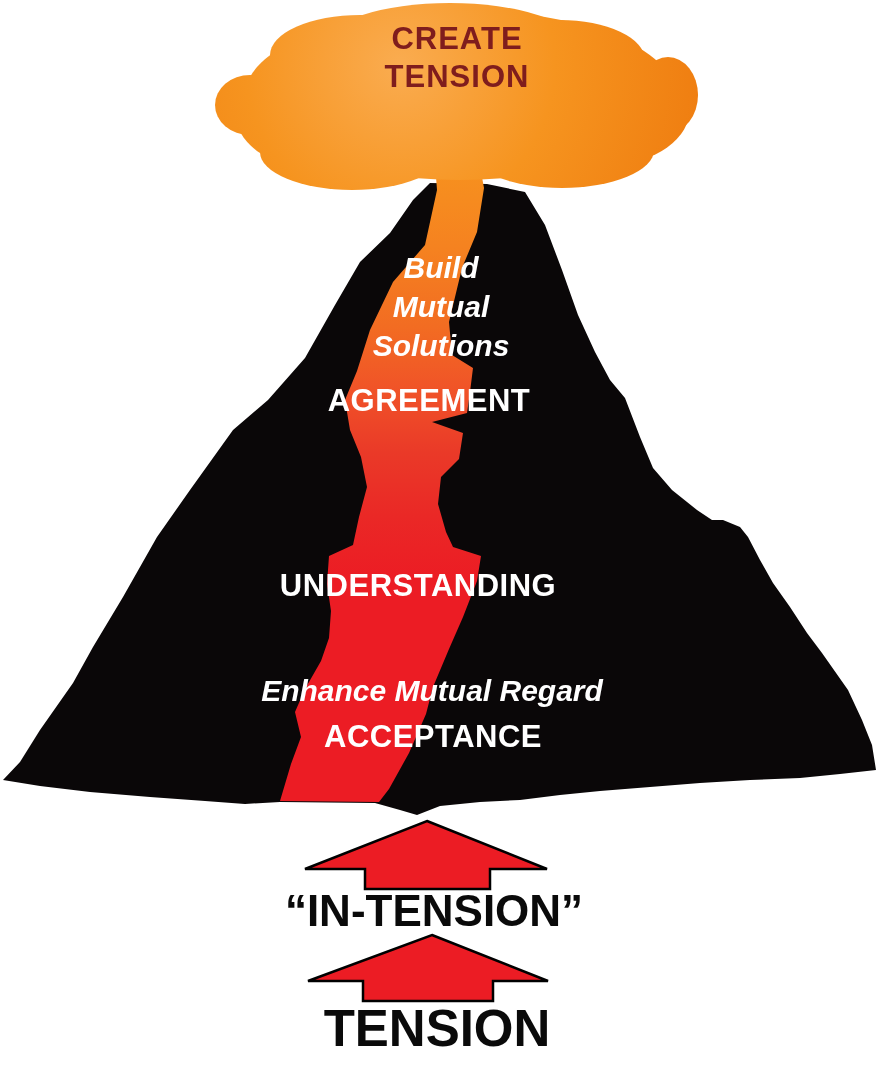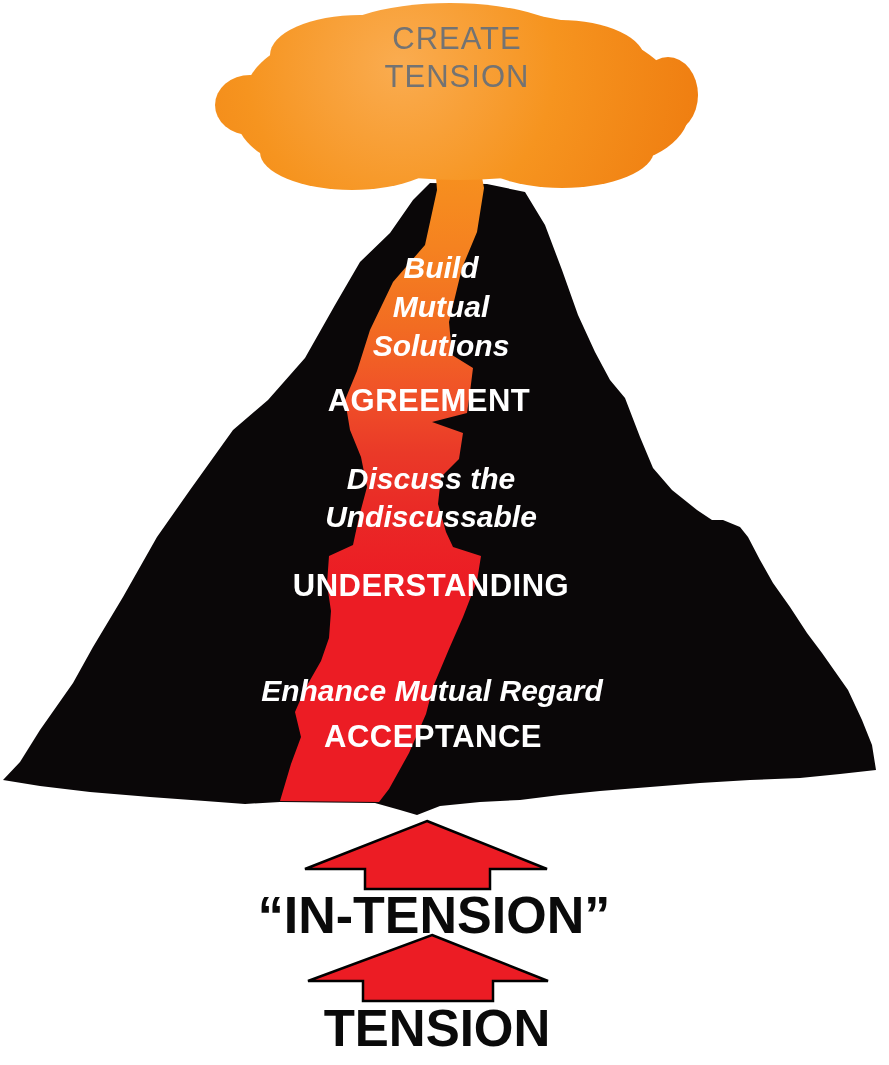--- a/index.html
+++ b/index.html
@@ -21,44 +21,44 @@
     position: absolute;
     transform: translateX(-50%);
     text-align: center;
     white-space: nowrap;
     z-index: 1;
     line-height: 1.0;
   }
   .line { display: block; }
   .cloud-lines {
     top: 20px; left: 457px;
-    font-size: 31px; font-weight: 400;
-    color: #737373;
+    font-size: 31px; font-weight: 700;
+    color: #7f1d1d;
     letter-spacing: 1px;
     line-height: 38px;
   }
   .action {
     font-size: 30px; font-weight: 700; font-style: italic;
     color: #ffffff;
   }
   .stage {
     font-size: 31px; font-weight: 700;
     color: #ffffff;
     letter-spacing: 0.5px;
   }
   .lvl-build        { top: 248px; left: 441px; line-height: 39px; }
   .lvl-agreement    { top: 385px; left: 429px; }
   .lvl-discuss      { top: 460px; left: 431px; line-height: 38px; }
-  .lvl-understanding{ top: 570px; left: 431px; }
+  .lvl-understanding{ top: 570px; left: 418px; }
   .lvl-enhance      { top: 648px; left: 432px; margin-top: 28px; }
   .lvl-acceptance   { top: 721px; left: 433px; }
   .base-label {
     color: #0a0a0a; font-weight: 700;
   }
-  .in-tension { top: 889px; left: 434px; font-size: 52px; }
+  .in-tension { top: 889px; left: 434px; font-size: 44px; }
   .tension    { top: 1003px; left: 437px; font-size: 51px; }
 </style>
 </head>
 <body>
 
 <div class="canvas">
 
   <svg class="art" viewBox="0 0 889 1065" xmlns="http://www.w3.org/2000/svg">
     <defs>
       <radialGradient id="gCloud" gradientUnits="userSpaceOnUse" cx="400" cy="65" r="310">
@@ -120,24 +120,20 @@
   </div>
 
   <div class="lbl stage lvl-agreement">AGREEMENT</div>
 
   <div class="lbl action lvl-build">
     <span class="line">Build</span>
     <span class="line">Mutual</span>
     <span class="line">Solutions</span>
   </div>
 
-  <div class="lbl action lvl-discuss">
-    <span class="line">Discuss the</span>
-    <span class="line">Undiscussable</span>
-  </div>
 
   <div class="lbl stage lvl-understanding">UNDERSTANDING</div>
 
   <div class="lbl action lvl-enhance">Enhance Mutual Regard</div>
 
   <div class="lbl stage lvl-acceptance">ACCEPTANCE</div>
 
   <div class="lbl base-label in-tension">“IN-TENSION”</div>
   <div class="lbl base-label tension">TENSION</div>
 

